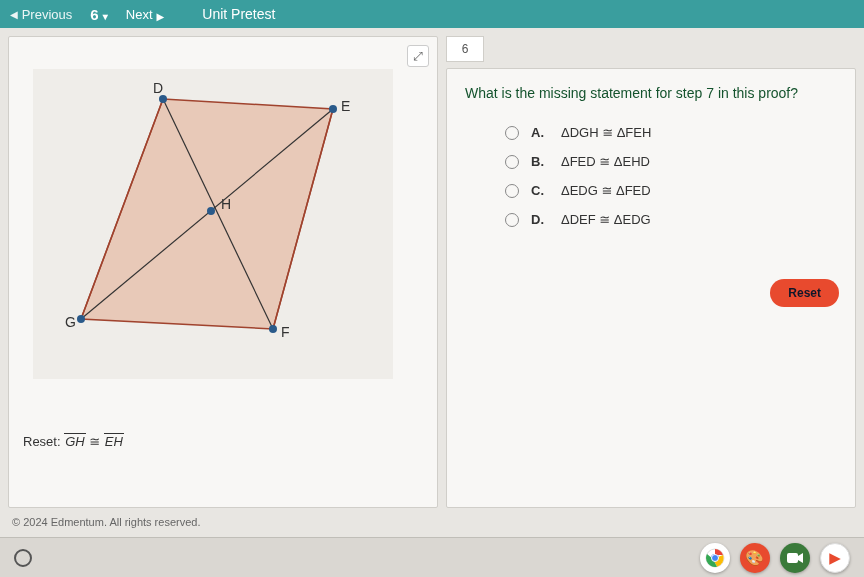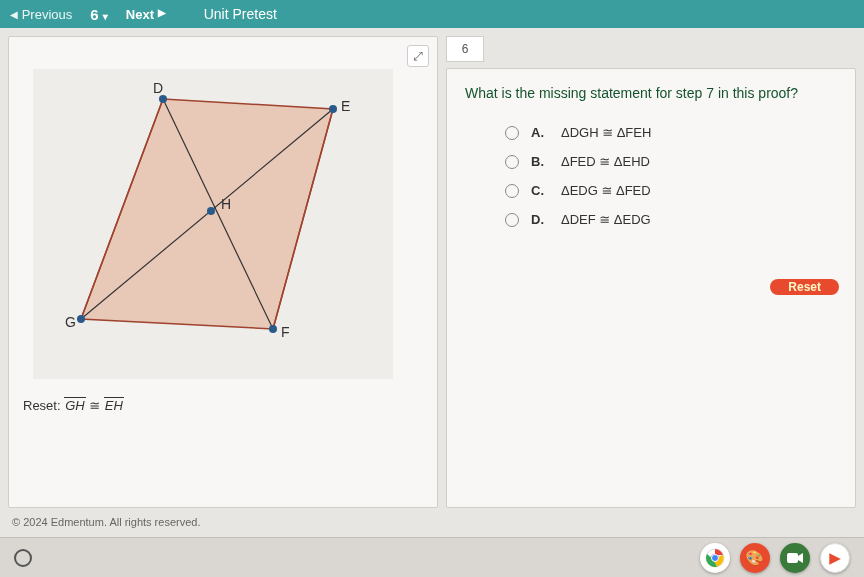--- a/index.html
+++ b/index.html
@@ -16,21 +16,21 @@
       height: 28px;
       display: flex;
       align-items: center;
       padding: 0 10px;
       color: #fff;
       font-size: 13px;
       gap: 18px;
     }
     .topbar .prev { display: flex; align-items: center; gap: 4px; opacity: 0.9; }
     .topbar .page-sel { font-size: 15px; font-weight: bold; }
-    .topbar .next { display: flex; align-items: flex-start; gap: 4px; font-weight: bold; }
+    .topbar .next { display: flex; align-items: flex-end; gap: 4px; }
     .topbar .title { margin-left: 20px; font-size: 14px; }
     .chev { font-size: 10px; }
 
     .content {
       display: flex;
       padding: 8px 8px 0 8px;
       gap: 8px;
       height: 480px;
     }
     .panel {
@@ -66,21 +66,21 @@
       height: 310px;
       display: flex;
       align-items: center;
       justify-content: center;
     }
     .prove {
       font-size: 13px;
       color: #333;
       margin-top: 18px;
     }
-    .seg { border-top: 1px solid #333; display: inline-block; padding: 0 1px; font-style: italic; }
+    .seg { border-top: 1px solid #333; display: inline-block; padding: 0 1px; font-style: italic; margin-top: 36px; }
     .prove-row { margin-bottom: 2px; }
 
     .right-col {
       flex: 1;
       display: flex;
       flex-direction: column;
     }
     .qnum {
       background: #fff;
       border: 1px solid #d0cec9;
@@ -113,24 +113,24 @@
       border: 1.5px solid #888;
       border-radius: 50%;
       flex-shrink: 0;
     }
     .opt-letter { width: 18px; font-weight: bold; }
     .reset-btn {
       position: absolute;
       right: 16px;
       top: 210px;
       background: #e84a2e;
-      color: #fef9c3;
+      color: #0f172a;
       border: none;
       border-radius: 16px;
-      padding: 1px 18px;
+      padding: 7px 18px;
       font-size: 12px;
       font-weight: bold;
       cursor: pointer;
     }
     .footer {
       font-size: 11px;
       color: #666;
       padding: 8px 12px;
     }
     .taskbar {

